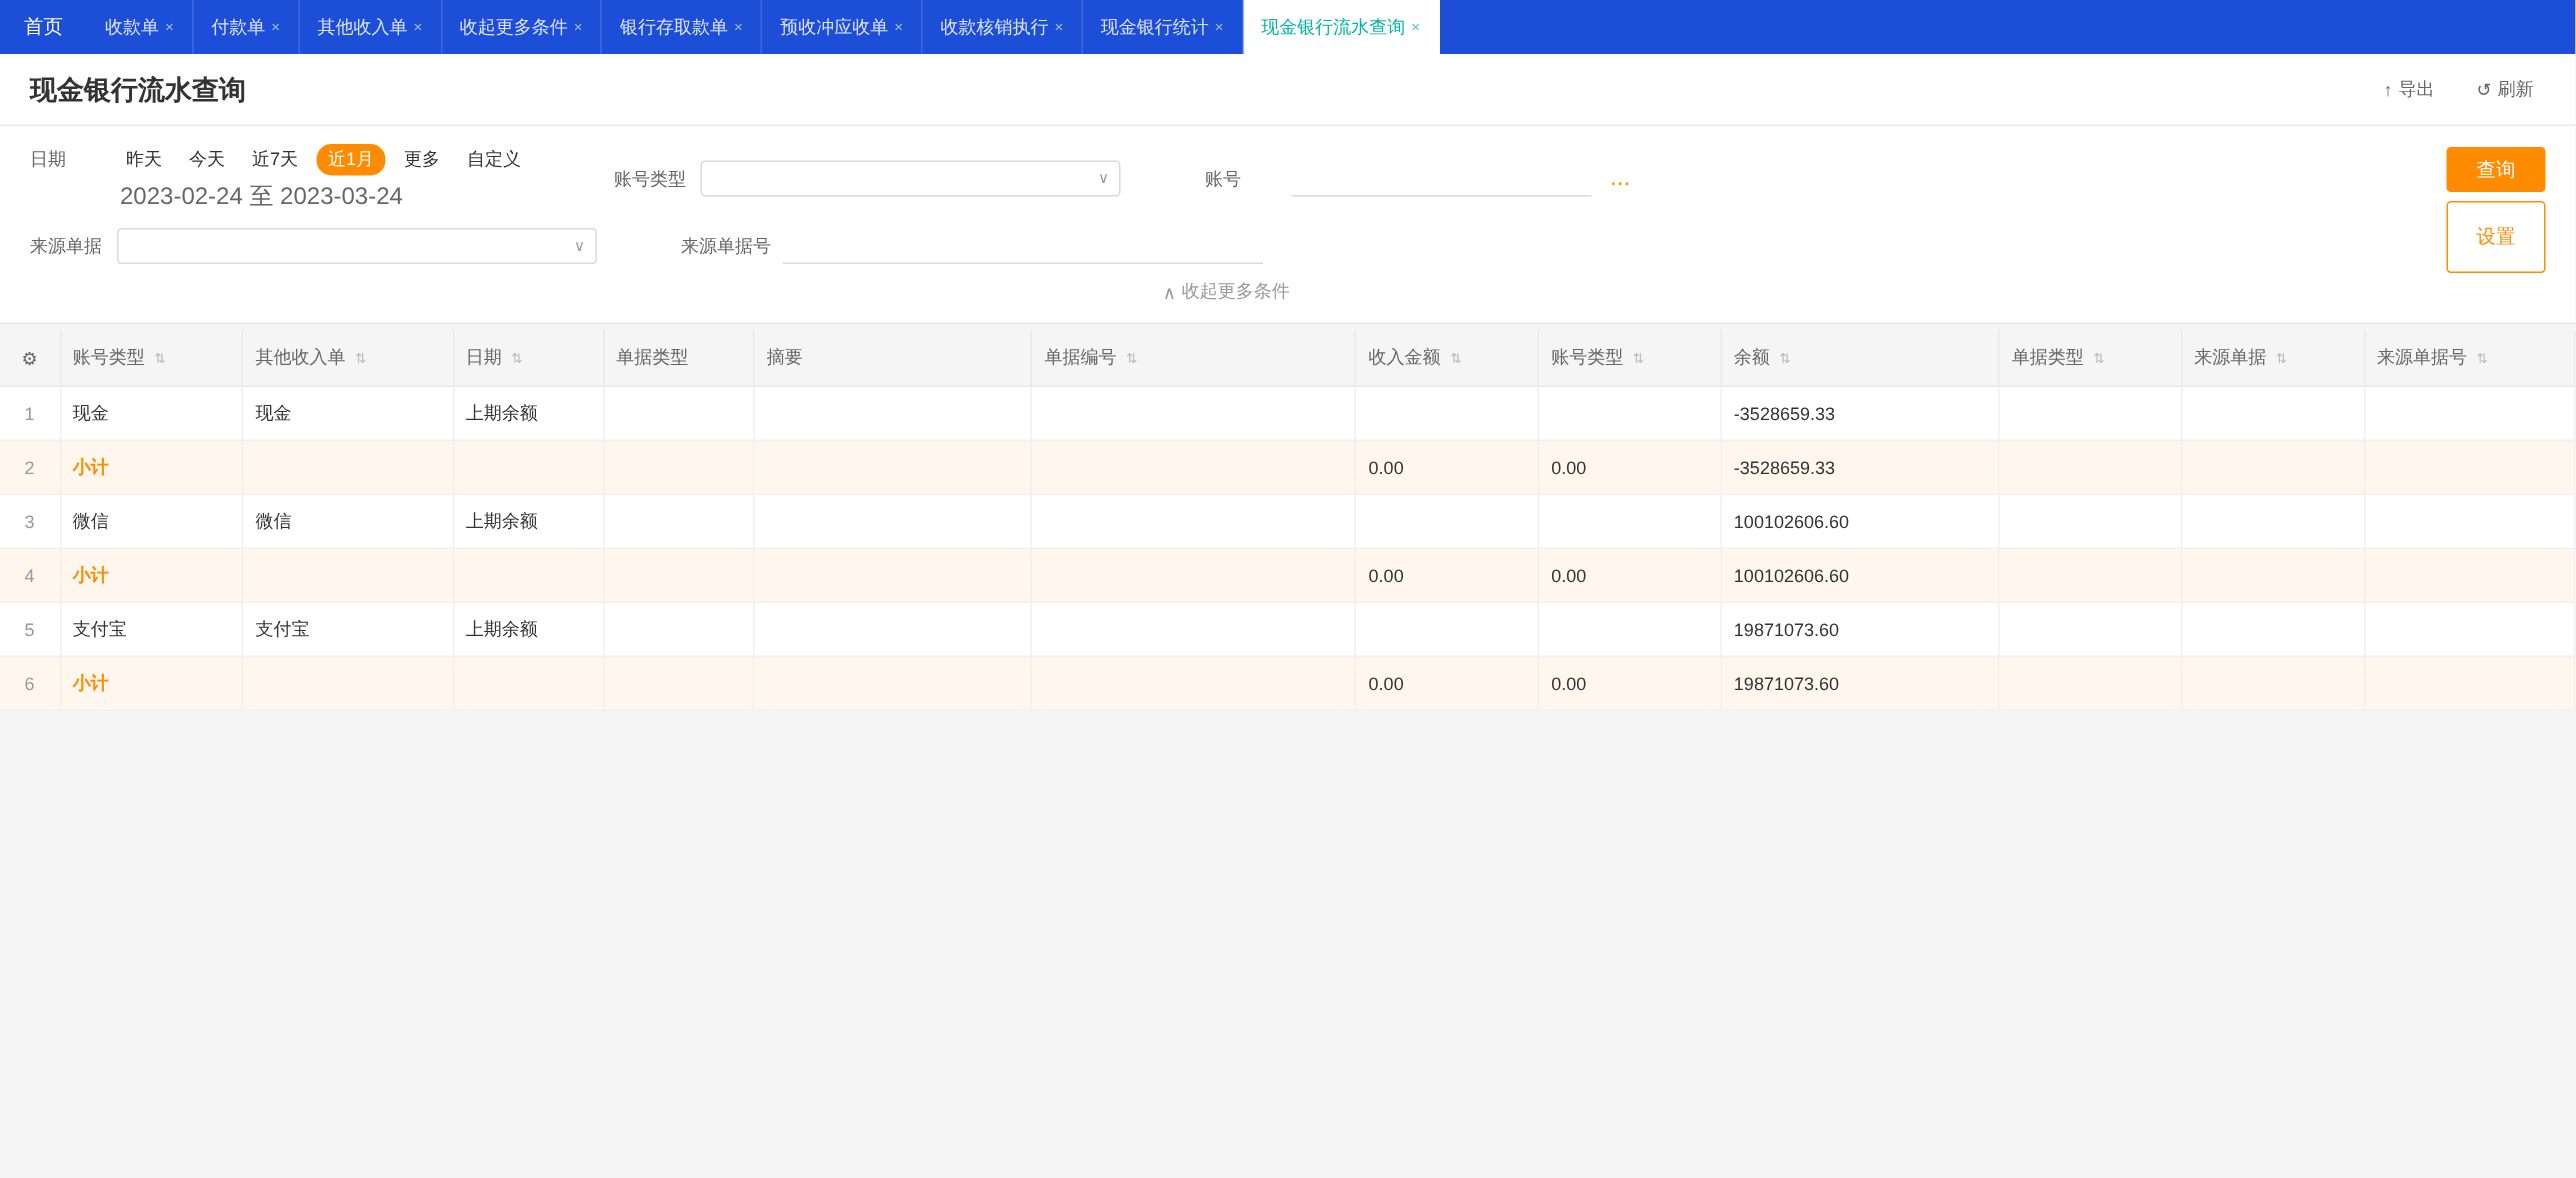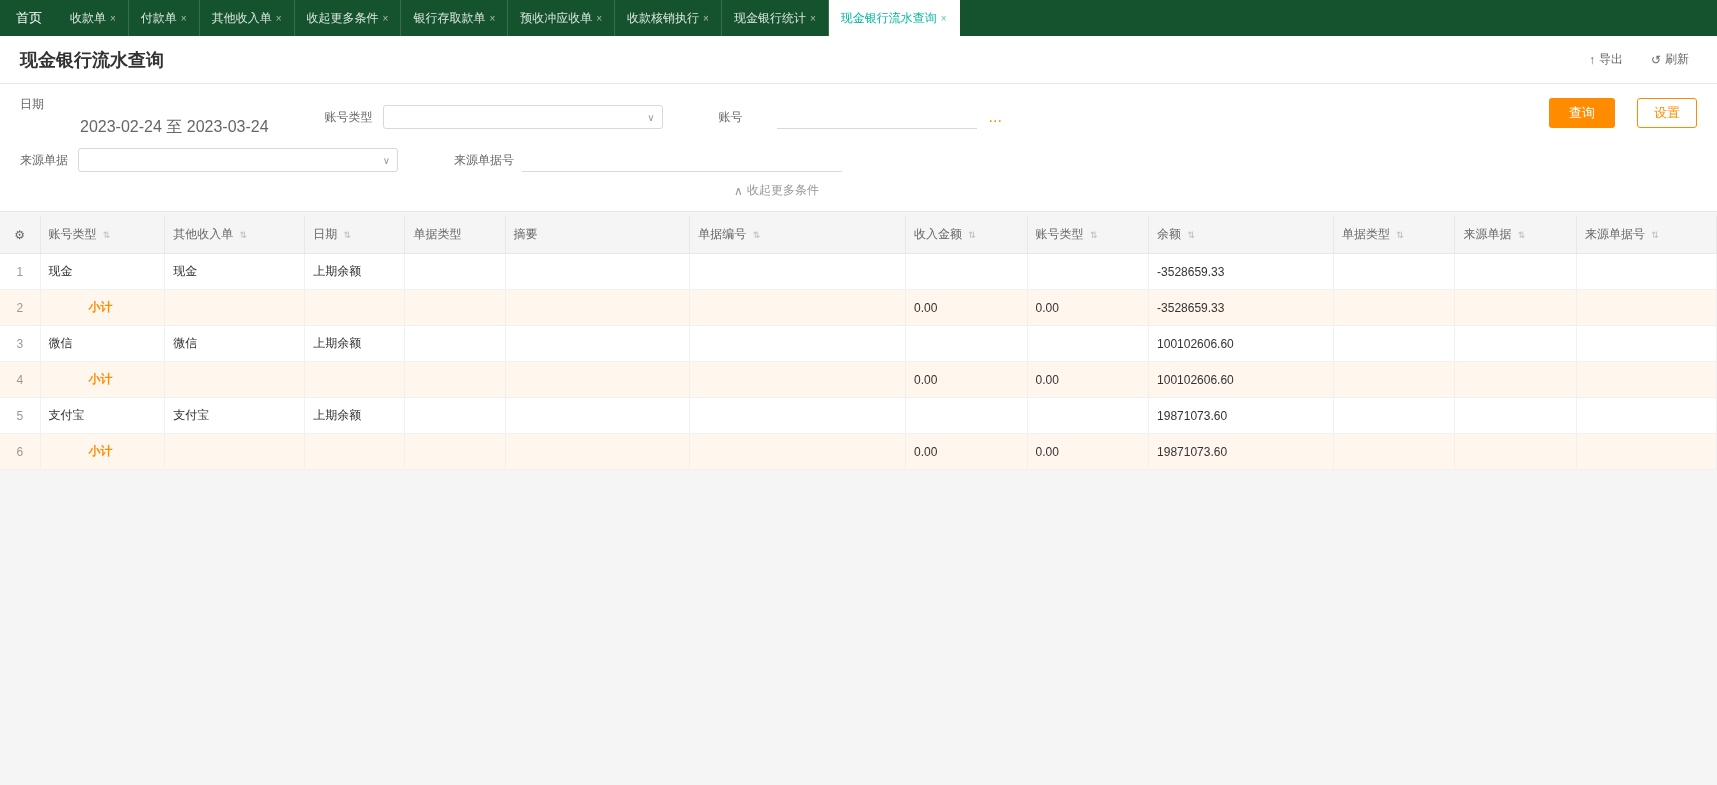--- a/index.html
+++ b/index.html
@@ -1,20 +1,20 @@
 <!DOCTYPE html>
 <html><head>
   <meta charset="utf-8">
   <style>
     * { box-sizing: border-box; margin: 0; padding: 0; }
     body { font-family: 'Microsoft YaHei', Arial, sans-serif; font-size: 13px; background: #f5f5f5; color: #333; }
 
     
     .top-nav {
-      background: #14532d;
+      background: #1d4ed8;
       display: flex;
       align-items: center;
       height: 36px;
       padding: 0 0;
       overflow: hidden;
     }
     .nav-home {
       padding: 0 16px;
       color: #fff;
       font-size: 13px;
@@ -164,21 +164,21 @@
       border: none;
       padding: 6px 20px;
       border-radius: 3px;
       font-size: 13px;
       cursor: pointer;
     }
     .settings-btn {
       background: #fff;
       color: #ff8c00;
       border: 1px solid #ff8c00;
-      padding: 2px 16px;
+      padding: 14px 16px;
       border-radius: 3px;
       font-size: 13px;
       cursor: pointer;
     }
     .collapse-row {
       display: flex;
       justify-content: center;
       margin-top: 8px;
     }
     .collapse-btn {
@@ -237,37 +237,36 @@
       white-space: nowrap;
     }
     tbody td:first-child {
       text-align: center;
       color: #999;
       font-size: 12px;
     }
     .subtotal-label {
       color: #ff8c00;
       font-weight: bold;
-      margin-left: 40px;
     }
 
     .filter-section-top {
       display: flex;
       align-items: flex-start;
       gap: 0;
     }
 
     .filter-main {
       flex: 1;
     }
 
     .filter-actions {
       display: flex;
-      flex-direction: row;
-      gap: 22px;
+      flex-direction: column;
+      gap: 6px;
       margin-left: 16px;
       padding-top: 2px;
     }
   </style>
 </head>
 <body>
 
 <div class="top-nav">
   <div class="nav-home">首页</div>
   <div class="nav-tab">
@@ -324,20 +323,28 @@
 
 <div class="filter-area">
   <div class="filter-section-top">
     <div class="filter-main">
 
       <div class="filter-row">
 
         <div style="display:flex;align-items:flex-start;flex-direction:column;gap:4px;">
           <div style="display:flex;align-items:center;gap:8px;">
             <span class="filter-label">日期</span>
+            <div class="date-options">
+              <span class="date-btn">昨天</span>
+              <span class="date-btn">今天</span>
+              <span class="date-btn">近7天</span>
+              <span class="date-btn active">近1月</span>
+              <span class="date-btn">更多</span>
+              <span class="date-btn">自定义</span>
+            </div>
           </div>
           <div style="padding-left:52px;">
             <span class="date-range">2023-02-24 至 2023-03-24</span>
           </div>
         </div>
 
         <div style="display:flex;align-items:center;gap:8px;margin-left:40px;">
           <span class="filter-label">账号类型</span>
           <div class="select-wrapper">
             <select class="filter-select" style="min-width:280px;">

